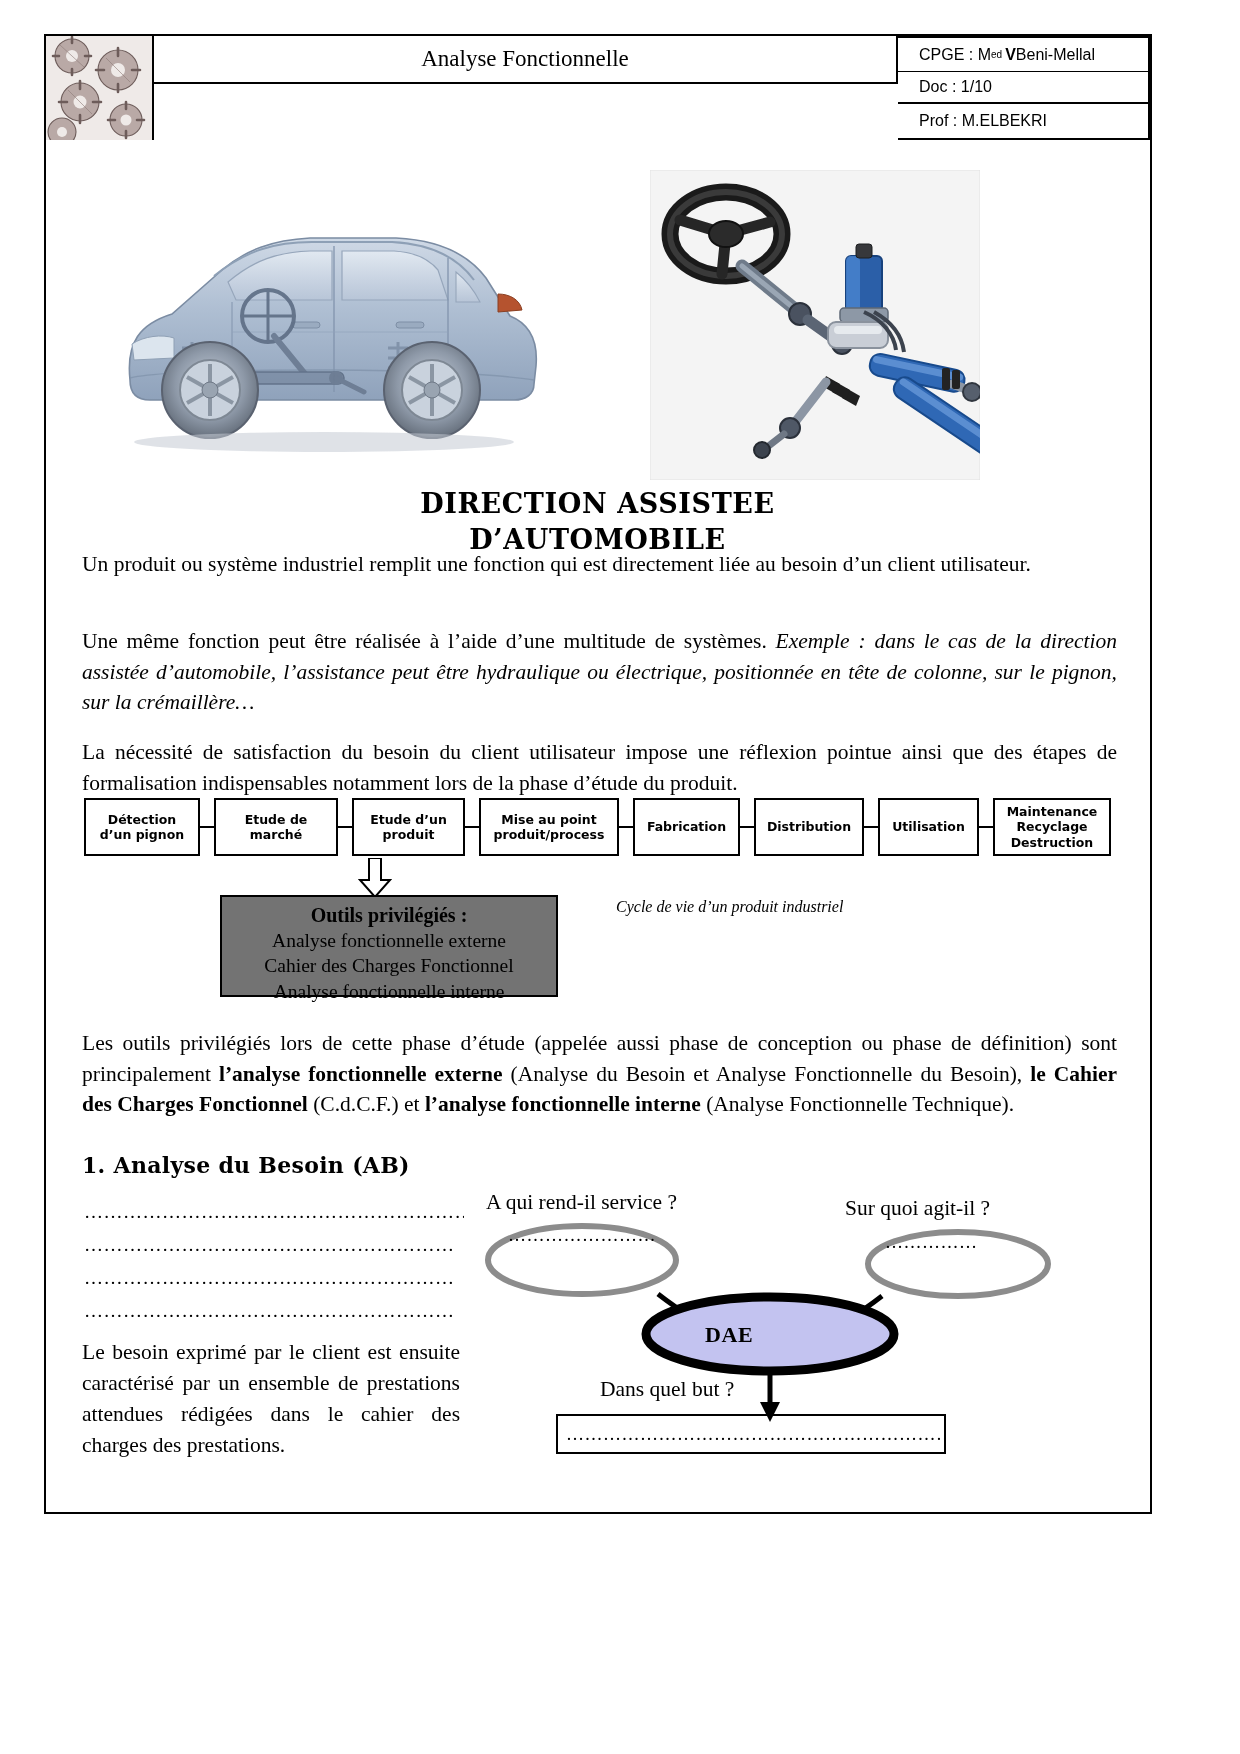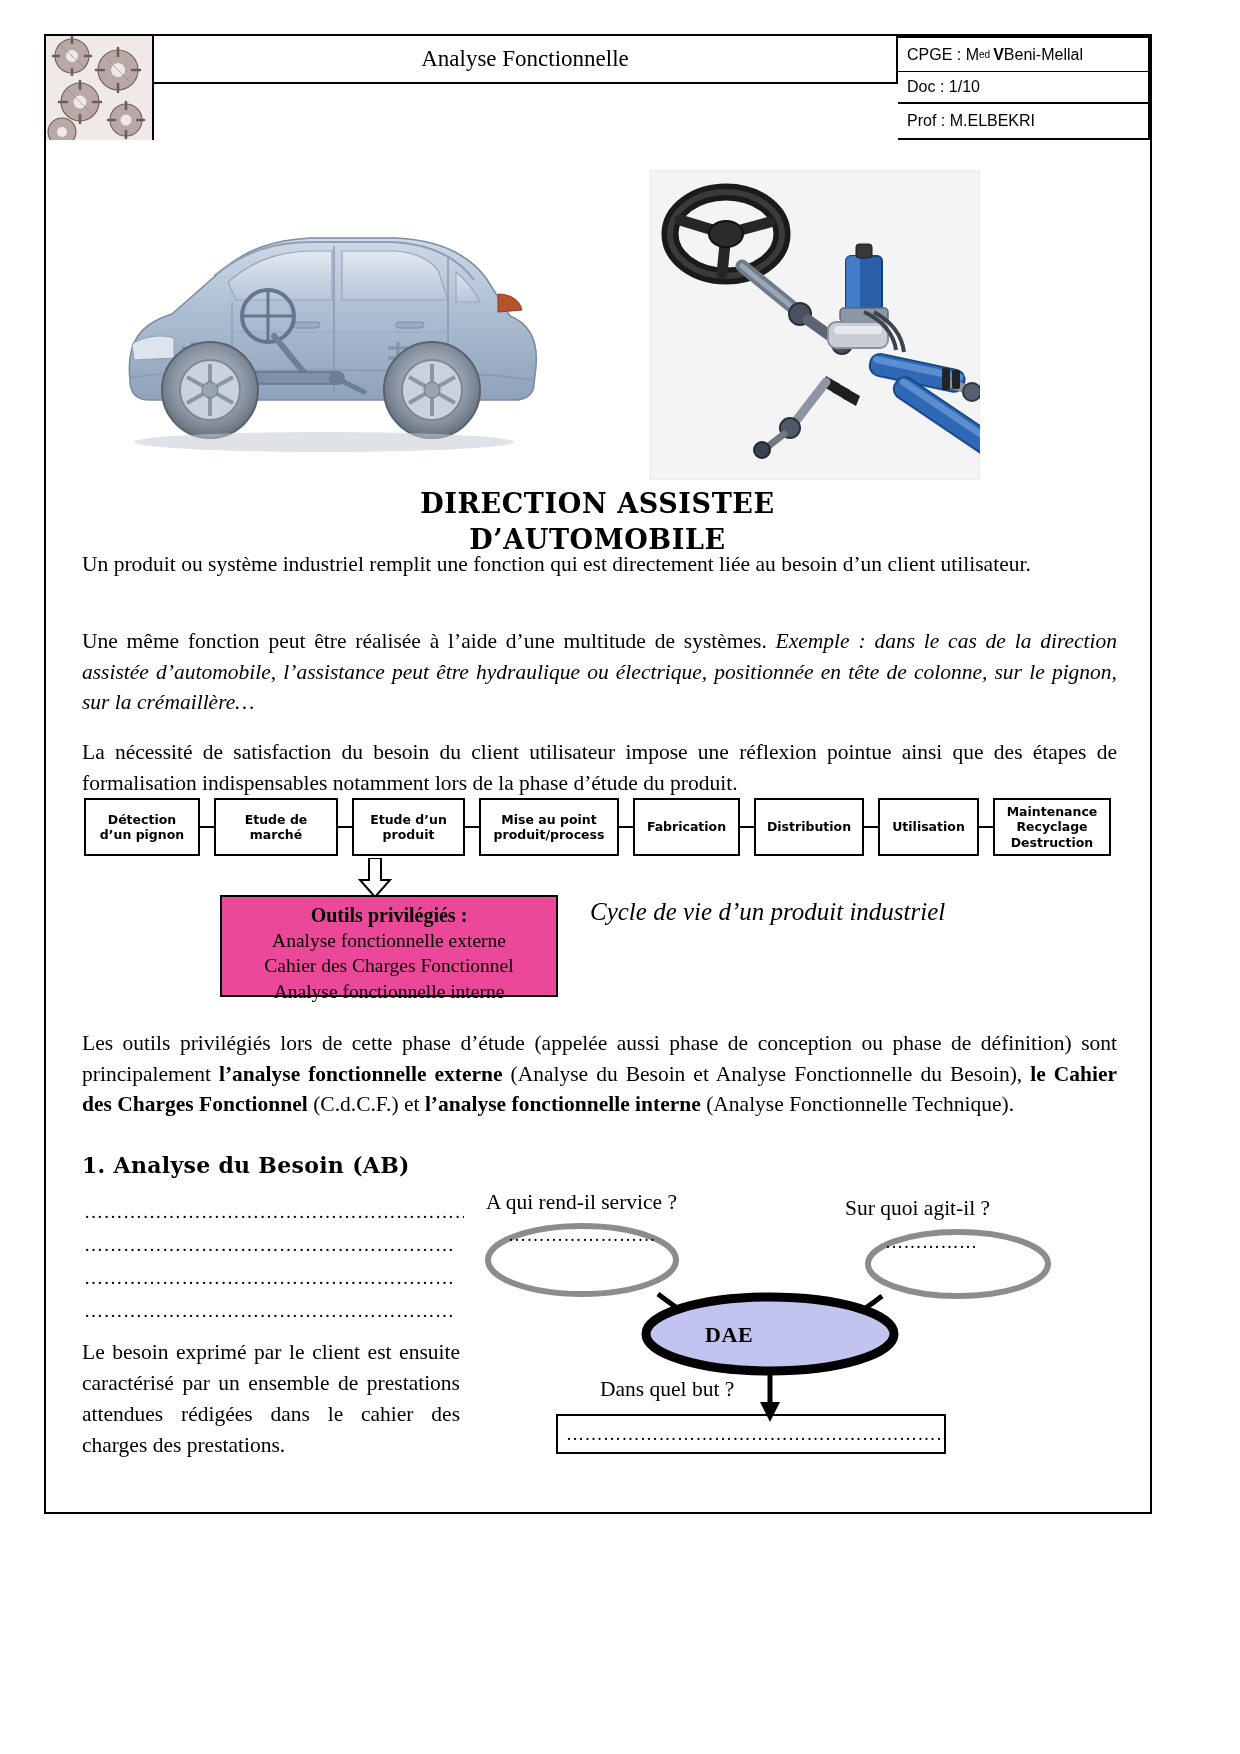--- a/index.html
+++ b/index.html
@@ -82,21 +82,21 @@
     font-size: 23px;
   }
   .hdr-right {
     width: 252px;
     display: flex;
     flex-direction: column;
     box-sizing: border-box;
     font-family: "Liberation Sans", sans-serif;
   }
   .hdr-right > div {
-    padding-left: 9px;
+    padding-left: 21px;
     display: flex;
     align-items: center;
     box-sizing: border-box;
     font-size: 16px;
     border-right: 2px solid #000;
   }
   .hr-1 { height: 36px; border-top: 2px solid #000; border-bottom: 1.5px solid #000; }
   .hr-2 { height: 32px; border-bottom: 2px solid #000; }
   .hr-3 { height: 36px; border-bottom: 2px solid #000; }
   sup { font-size: 10px; vertical-align: super; }
@@ -196,35 +196,35 @@
     height: 40px;
   }
 
   
   .cyan-box {
     position: absolute;
     left: 220px;
     top: 895px;
     width: 338px;
     height: 102px;
-    background: #ec4899;
+    background: #737373;
     border: 2.5px solid #000;
     box-sizing: border-box;
     text-align: center;
     font-size: 19.5px;
     line-height: 1.3;
     padding-top: 5px;
   }
   .cyan-box .hd { font-weight: bold; font-size: 20px; }
 
   .cycle-caption {
     position: absolute;
-    left: 590px;
+    left: 616px;
     top: 898px;
-    font-size: 25px;
+    font-size: 16px;
     font-style: italic;
   }
 
   
   #p4 { top: 1028px; }
 
   
   .sec-head {
     position: absolute;
     left: 82px;

